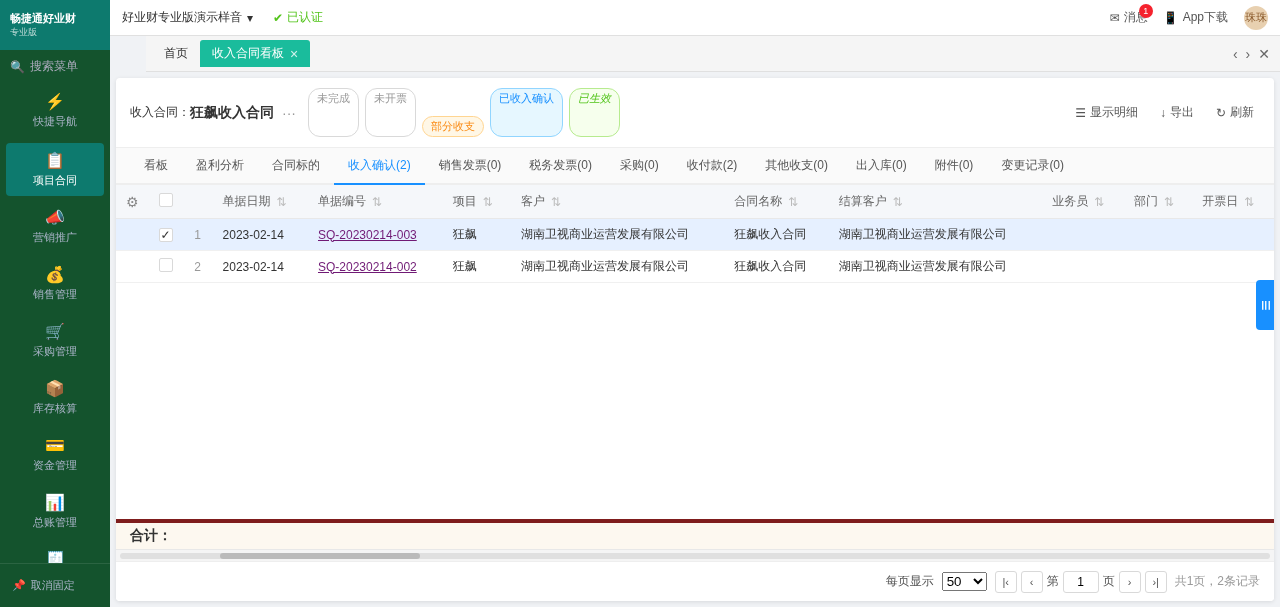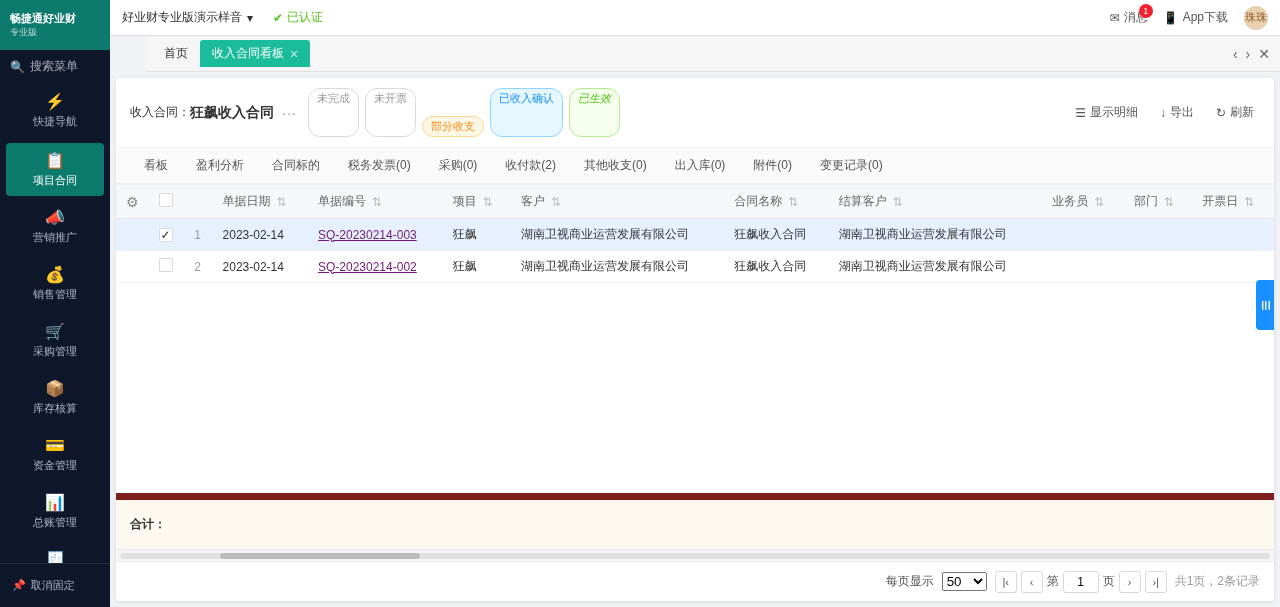--- a/index.html
+++ b/index.html
@@ -1,19 +1,19 @@
 <!DOCTYPE html>
 <html><head>
   <meta charset="utf-8">
   <style>
     * { box-sizing: border-box; margin: 0; padding: 0; }
     body { font-family: 'Microsoft YaHei', Arial, sans-serif; font-size: 12px; background: #f0f2f5; color: #333; display: flex; height: 607px; overflow: hidden; }
 
     
-    .sidebar { width: 110px; background: #0f172a; display: flex; flex-direction: column; height: 100%; flex-shrink: 0; }
+    .sidebar { width: 110px; background: #14532d; display: flex; flex-direction: column; height: 100%; flex-shrink: 0; }
     .sidebar-logo { background: #0d7a6e; padding: 8px 10px; display: flex; align-items: center; gap: 6px; height: 50px; }
     .sidebar-logo-text { color: #fff; font-size: 11px; font-weight: bold; line-height: 1.3; }
     .sidebar-logo-sub { color: rgba(255,255,255,0.7); font-size: 9px; }
     .sidebar-search { display: flex; align-items: center; gap: 5px; padding: 8px 10px; color: #aab; cursor: pointer; font-size: 12px; }
     .sidebar-nav { display: flex; flex-direction: column; gap: 2px; padding: 4px 0; overflow-y: auto; flex: 1; }
     .sidebar-item { display: flex; flex-direction: column; align-items: center; padding: 8px 6px; cursor: pointer; color: #aab4c8; gap: 3px; font-size: 11px; border-radius: 4px; margin: 1px 6px; }
     .sidebar-item.active { background: #0d7a6e; color: #fff; }
     .sidebar-item-icon { font-size: 16px; }
     .sidebar-bottom { padding: 8px; border-top: 1px solid rgba(255,255,255,0.1); }
     .sidebar-bottom-item { display: flex; align-items: center; gap: 5px; color: #aab4c8; padding: 6px 4px; cursor: pointer; font-size: 11px; }
@@ -70,21 +70,21 @@
     .checkbox-col { width: 30px; text-align: center; }
     .index-col { width: 30px; text-align: center; color: #999; }
     .link { color: #701a75; cursor: pointer; text-decoration: underline; }
     .sort-icon { color: #bbb; margin-left: 3px; }
     th .col-header { display: flex; align-items: center; gap: 3px; }
     .th-gear { font-size: 14px; cursor: pointer; color: #888; }
     .checkbox { width: 14px; height: 14px; border: 1px solid #d9d9d9; background: #fff; display: inline-flex; align-items: center; justify-content: center; cursor: pointer; border-radius: 2px; }
     .right-side-btn { position: absolute; right: 0; top: 50%; transform: translateY(-50%); background: #1890ff; color: #fff; width: 20px; height: 60px; display: flex; align-items: center; justify-content: center; border-radius: 4px 0 0 4px; cursor: pointer; font-size: 16px; writing-mode: vertical-rl; font-size: 12px; }
 
     
-    .table-footer { background: #fdf8f0; padding: 16px 14px; border-top: 7px solid #7f1d1d; font-size: 12px; color: #333; display: flex; align-items: center; }
+    .table-footer { background: #fdf8f0; padding: 4px 14px; border-top: 4px solid #7f1d1d; font-size: 14px; color: #333; display: flex; align-items: center; }
     .footer-total { font-weight: bold; }
 
     
     .scrollbar-area { height: 12px; background: #f5f5f5; border-top: 1px solid #e8e8e8; display: flex; align-items: center; padding: 0 4px; }
     .scrollbar-track { flex: 1; height: 6px; background: #e0e0e0; border-radius: 3px; position: relative; }
     .scrollbar-thumb { width: 200px; height: 6px; background: #bbb; border-radius: 3px; position: absolute; left: 100px; }
 
     
     .pagination { height: 40px; display: flex; align-items: center; justify-content: flex-end; padding: 0 14px; gap: 8px; font-size: 12px; color: #555; border-top: 1px solid #eee; background: #fff; }
     .page-nav { display: flex; align-items: center; gap: 4px; }
@@ -229,20 +229,22 @@
           <span>↻</span>
           <span>刷新</span>
         </div>
       </div>
     </div>
 
     <div class="subtabs">
       <div class="subtab">看板</div>
       <div class="subtab">盈利分析</div>
       <div class="subtab">合同标的</div>
+      <div class="subtab active">收入确认(2)</div>
+      <div class="subtab">销售发票(0)</div>
       <div class="subtab">税务发票(0)</div>
       <div class="subtab">采购(0)</div>
       <div class="subtab">收付款(2)</div>
       <div class="subtab">其他收支(0)</div>
       <div class="subtab">出入库(0)</div>
       <div class="subtab">附件(0)</div>
       <div class="subtab">变更记录(0)</div>
     </div>
 
     <div class="table-area" style="position:relative;">

